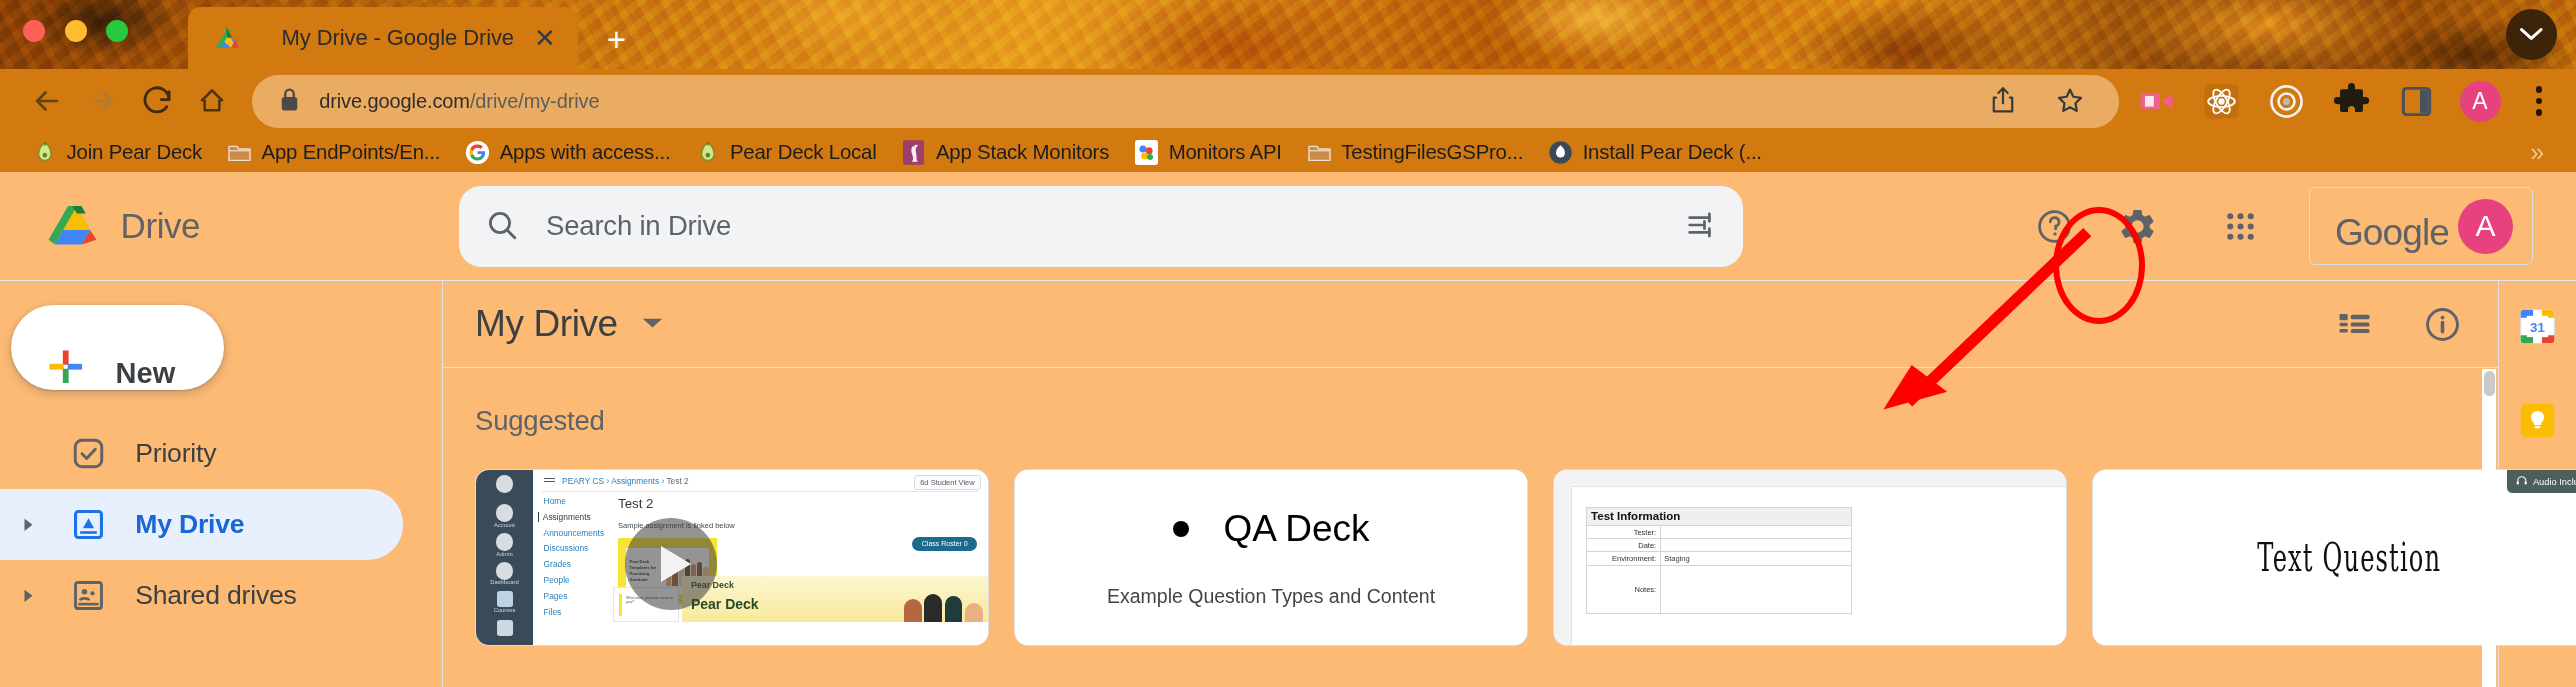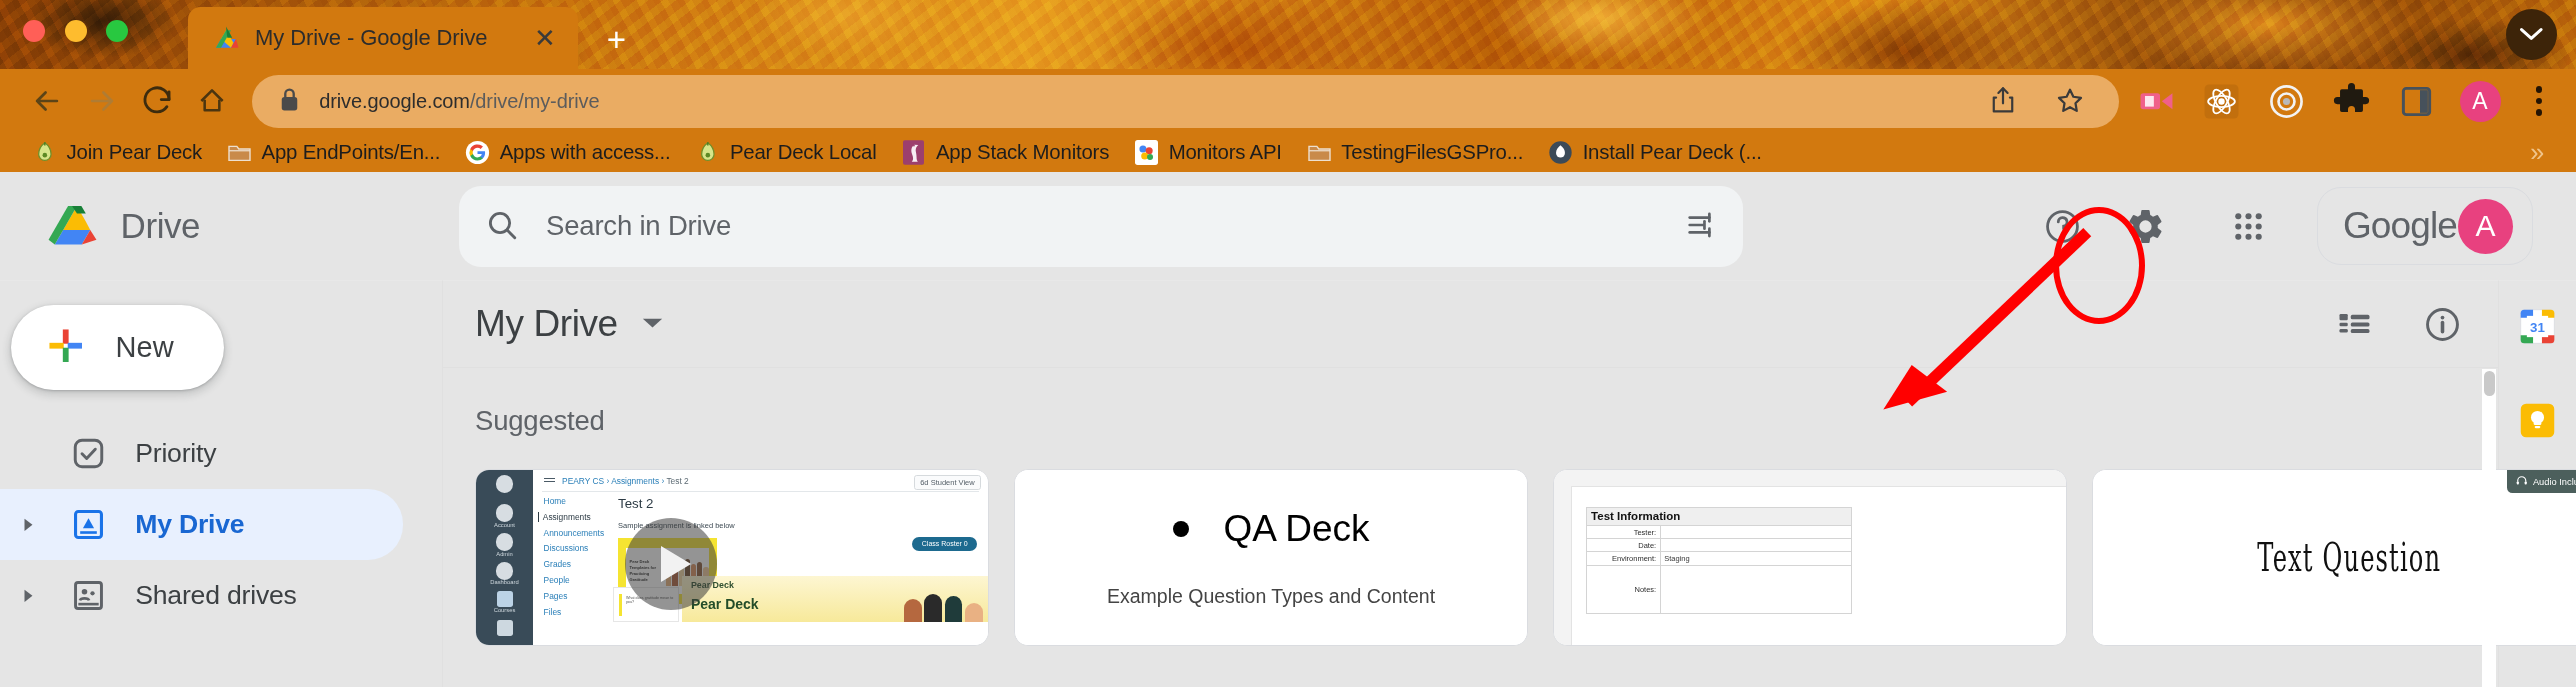--- a/index.html
+++ b/index.html
@@ -36,21 +36,21 @@
   }
 
   
   .traffic { position: absolute; top: 19.5px; left: 23px; display: flex; gap: 19.5px; z-index: 6; }
   .tl { width: 22px; height: 22px; border-radius: 50%; }
   .tl.r { background: #ff5f57; }
   .tl.y { background: #febc2e; }
   .tl.g { background: #28c840; }
 
   
-  .tabstrip { position: absolute; top: 0; left: 0; width: 100%; height: 69px; z-index: 5; }
+  .tabstrip { position: absolute; top: 0; left: 0; width: 100%; height: 69px; z-index: 5; text-align: right; }
   .tab {
     position: absolute; left: 188px; top: 7px; width: 390px; height: 62px;
     background: #d2790f; border-radius: 12.4px 12.4px 0 0;
     display: flex; align-items: center; padding: 0 16px 0 23px; gap: 14px;
   }
   .tab-favicon { width: 30px; height: 26.6px; flex: 0 0 auto; }
   .tab-title {
     flex: 1; font-size: 22px; color: #2c2c2c; white-space: nowrap;
     overflow: hidden; text-overflow: ellipsis; letter-spacing: -0.1px;
   }
@@ -96,52 +96,52 @@
     background: #d2790f; display: flex; align-items: center; padding: 0 19.5px; gap: 0; z-index: 4;
   }
   .bm { display: flex; align-items: center; gap: 9.7px; padding: 0 12.4px; height: 34px; flex: 0 0 auto; }
   .bm-label { font-size: 20.4px; color: #1d1d1d; white-space: nowrap; letter-spacing: -0.2px; }
   .bm-ico { width: 25px; height: 25px; flex: 0 0 auto; display:flex; align-items:center; justify-content:center;}
   .bm-overflow { margin-left: auto; font-size: 25px; color: #f0c48a; padding-right: 12.4px; }
 
   
   .page {
     position: absolute; top: 172px; left: 0; width: 2576px; height: 516px;
-    background: #e5e5e5; overflow: hidden;
+    background: #fdba74; overflow: hidden;
   }
 
   
   .drive-header { height: 108px; display: flex; align-items: center; padding: 0 26.6px 0 25px; }
   .drive-brand { width: 425px; display: flex; align-items: center; gap: 21px; flex: 0 0 auto; padding-left: 19.5px; }
   .drive-wordmark { font-size: 35px; color: #5f6368; letter-spacing: -0.4px; }
   .search-wrap {
     flex: 0 0 auto; width: 1284px; height: 81px; background: #f1f3f4; border-radius: 22px;
     display: flex; align-items: center; padding: 0 25px 0 26.6px; gap: 26.6px; margin-left: 8.9px;
   }
   .search-input-fake { flex: 1; font-size: 27.5px; color: #5f6368; letter-spacing: -0.2px; }
   .header-right { margin-left: auto; display: flex; align-items: center; gap: 8.9px; padding-right: 16px; }
   .hdr-ic { width: 74px; height: 74px; border-radius: 50%; display: flex; align-items: center; justify-content: center; }
   .gplus-box {
-    display: flex; align-items: center; gap: 1px; border: 0.9px solid #dadce0;
-    border-radius: 24px; padding: 10.6px 19.5px 10.6px 25px; margin-left: 23px;
+    display: flex; align-items: flex-end; gap: 9px; border: 0.9px solid #dadce0;
+    border-radius: 6px; padding: 10.6px 19.5px 10.6px 25px; margin-left: 23px;
   }
   .gplus-word { font-size: 37px; color: #5f6368; letter-spacing: -0.9px; }
   .gplus-av { width: 55px; height: 55px; border-radius: 50%; background: #e8417f; color: #fff;
     font-size: 30px; display: flex; align-items: center; justify-content: center; }
 
   
   .drive-body { display: flex; height: 407px; }
 
   
   .sidebar { width: 443px; flex: 0 0 auto; padding-top: 19.5px; border-right: 0.9px solid #e0e0e0;
     border-top: 0.9px solid #e8e8e8; }
   .new-btn {
     margin: 4.4px 0 0 10.6px; width: 213px; height: 85px; border-radius: 43px; background: #fff;
     box-shadow: 0 0.9px 2.7px rgba(60,64,67,.30), 0 3.5px 7px 2.7px rgba(60,64,67,.15);
-    display: flex; align-items: center; gap: 30px; padding-left: 34px;
+    display: flex; align-items: flex-end; gap: 30px; padding-left: 34px; font-weight: bold;
   }
   .new-label { font-size: 29px; color: #3c4043; }
   .nav-list { margin-top: 28px; }
   .nav-item { height: 71px; display: flex; align-items: center; gap: 26.6px; padding-left: 16px;
     border-radius: 0 35px 35px 0; width: 403px; }
   .nav-item .caret { width: 25px; flex: 0 0 auto; display:flex; align-items:center; justify-content:center; }
   .nav-item .nav-ico { width: 41px; height: 41px; flex: 0 0 auto; display:flex;align-items:center;justify-content:center;}
   .nav-item .nav-lbl { font-size: 26.6px; color: #3c4043; letter-spacing: -0.2px; }
   .nav-item.active { background: #e8f0fe; }
   .nav-item.active .nav-lbl { color: #1967d2; font-weight: bold; }

